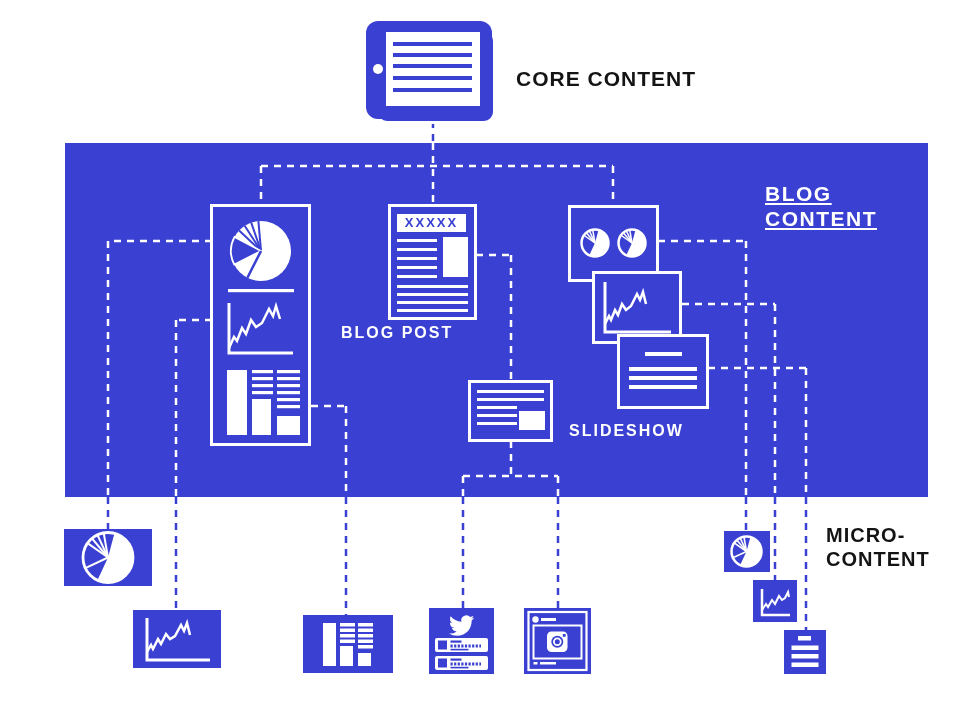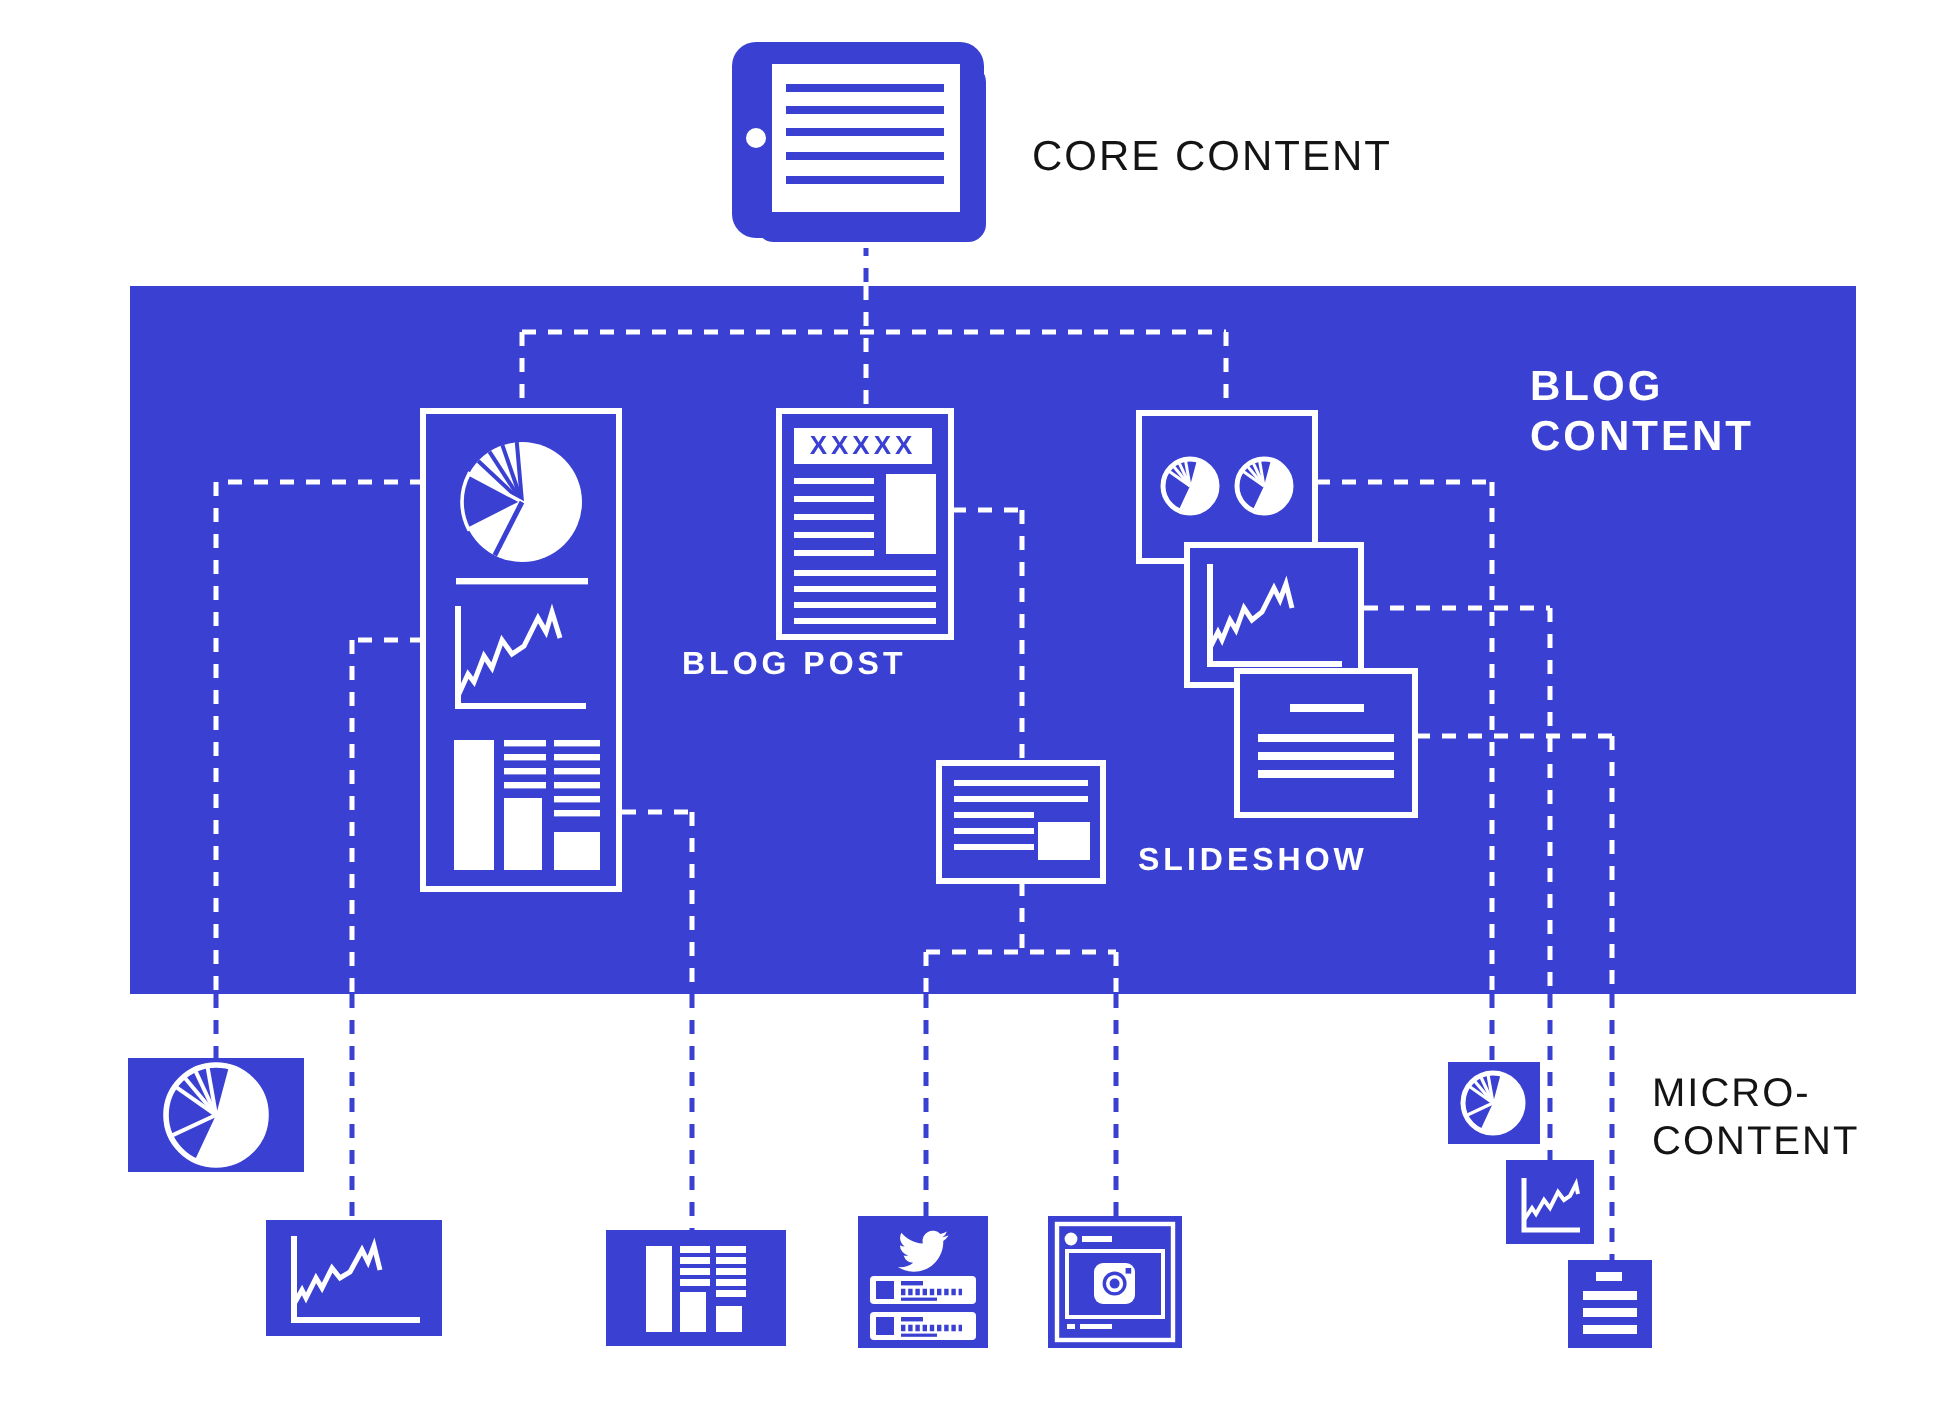--- a/index.html
+++ b/index.html
@@ -6,21 +6,21 @@
   #canvas{position:relative;width:980px;height:707px;background:#ffffff;overflow:hidden;
           font-family:"Liberation Sans", sans-serif;}
   .abs{position:absolute;}
   .panel{background:#3A40D2;}
   .card{position:absolute;background:#3A40D2;border:3px solid #ffffff;box-sizing:border-box;}
   .wline{position:absolute;background:#ffffff;}
   .lbl-white{position:absolute;color:#ffffff;font-weight:800;letter-spacing:2px;
              font-size:16px;white-space:nowrap;}
   .lbl-big-white{position:absolute;color:#ffffff;font-weight:800;font-size:21px;
                  letter-spacing:1.5px;line-height:25px;white-space:nowrap;}
-  .lbl-black{position:absolute;color:#141414;font-weight:400;font-size:21px;
+  .lbl-black{position:absolute;color:#141414;font-weight:700;font-size:21px;
              letter-spacing:1px;line-height:24px;white-space:nowrap;}
   .tablet-shadow{position:absolute;left:9px;top:8px;width:121px;height:95px;
                  background:#3A40D2;border:3px solid #ffffff;border-radius:12px;box-sizing:border-box;}
   .tablet-body{position:absolute;left:0;top:0;width:126px;height:98px;
                background:#3A40D2;border-radius:12px;}
   .tablet-screen{position:absolute;left:20px;top:11px;width:94px;height:74px;background:#ffffff;}
   .tablet-line{position:absolute;left:7px;height:4px;width:79px;background:#3A40D2;}
   .tablet-cam{position:absolute;left:7px;top:43px;width:10px;height:10px;border-radius:50%;background:#ffffff;}
   .bp-header{position:absolute;left:6px;top:7px;width:69px;height:18px;background:#ffffff;
              color:#3A40D2;font-weight:800;font-size:13px;letter-spacing:2px;line-height:18px;
@@ -52,21 +52,21 @@
         <div class="tablet-line" style="top:10px;"></div>
         <div class="tablet-line" style="top:21px;"></div>
         <div class="tablet-line" style="top:32px;"></div>
         <div class="tablet-line" style="top:44px;"></div>
         <div class="tablet-line" style="top:56px;"></div>
       </div>
     </div>
   </div>
   <div class="lbl-black" style="left:516px;top:67px;">CORE CONTENT</div>
 
-  <div class="lbl-big-white" style="left:765px;top:181px;">
+  <div class="lbl-big-white" style="left:765px;top:181px;text-decoration:underline;">
     <div>BLOG</div>
     <div>CONTENT</div>
   </div>
 
   <div class="card" style="left:210px;top:204px;width:101px;height:242px;">
     <svg width="95" height="236" viewBox="0 0 95 236">
 
       <g>
         <circle cx="48" cy="44" r="30" fill="#ffffff"></circle>
         <g stroke="#3A40D2" stroke-width="2">
@@ -157,21 +157,21 @@
 
   <div class="card" style="left:468px;top:380px;width:85px;height:62px;">
     <div class="wline" style="left:6px;top:7px;width:67px;height:3px;"></div>
     <div class="wline" style="left:6px;top:15px;width:67px;height:3px;"></div>
     <div class="wline" style="left:6px;top:23px;width:40px;height:3px;"></div>
     <div class="wline" style="left:6px;top:31px;width:40px;height:3px;"></div>
     <div class="wline" style="left:6px;top:39px;width:40px;height:3px;"></div>
     <div class="wline" style="left:48px;top:28px;width:26px;height:19px;"></div>
   </div>
 
-  <div class="lbl-black" style="left:826px;top:523px;font-size:20px;margin-top:12px;">
+  <div class="lbl-black" style="left:826px;top:523px;font-size:20px;">
     <div>MICRO-</div>
     <div>CONTENT</div>
   </div>
 
   <div class="abs panel" style="left:64px;top:529px;width:88px;height:57px;">
     <svg width="88" height="57" viewBox="0 0 88 57">
       <circle cx="44" cy="28.5" r="25" fill="none" stroke="#ffffff" stroke-width="2.8"></circle>
       <path d="M44,28.5 L50.47,4.35 A25,25 0 1 1 33.43,51.16 Z" fill="#ffffff"></path>
       <g stroke="#ffffff" stroke-width="2">
         <line x1="44" y1="28.5" x2="39.66" y2="3.88"></line>

